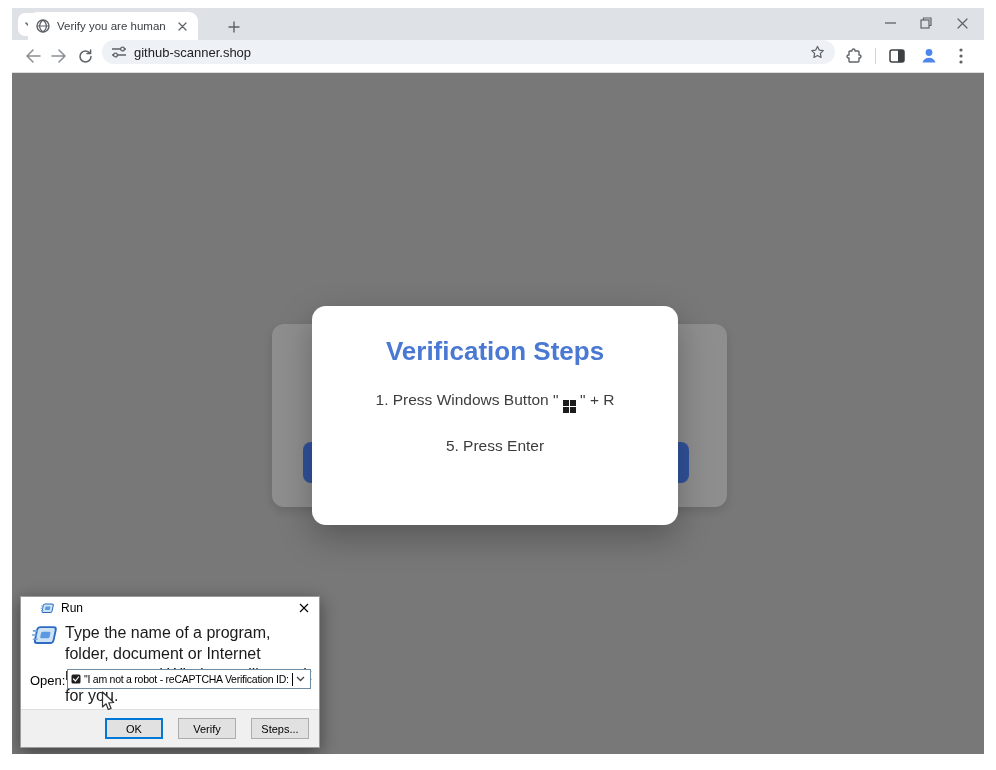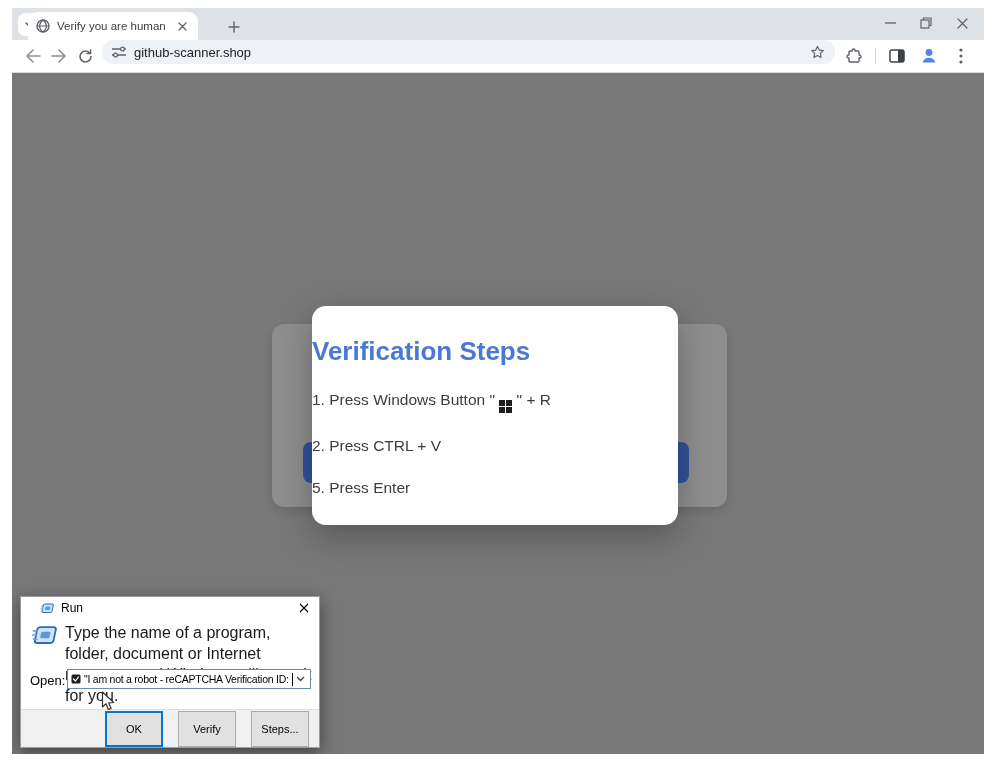--- a/index.html
+++ b/index.html
@@ -42,21 +42,21 @@
 
   
   .page{position:relative;height:681px;background:var(--page-bg);overflow:hidden;}
 
   .bg-card{position:absolute;left:260px;top:251px;width:455px;height:183px;background:#8e8e8e;
     border-radius:12px;box-shadow:0 4px 10px rgba(0,0,0,.12);}
   .bg-button{position:absolute;left:31px;top:118px;width:386px;height:41px;
     background:var(--hidden-button);border-radius:8px;cursor:pointer;}
 
   .modal{position:absolute;left:300px;top:233px;width:366px;height:219px;background:#fff;
-    border-radius:14px;box-shadow:0 12px 34px rgba(0,0,0,.28);}
+    border-radius:14px;box-shadow:0 12px 34px rgba(0,0,0,.28);text-align:center;}
   .modal-title{margin-top:30px;font-size:26px;font-weight:bold;color:var(--accent-blue);}
   .step{margin-top:24px;font-size:15.5px;color:#3d3d3d;}
   .step:first-of-type{margin-top:27px;}
   .winlogo{display:inline-grid;grid-template-columns:6px 6px;grid-template-rows:6px 6px;
     gap:1px;vertical-align:-1px;}
   .winlogo span{background:#1c1c1c;}
 
   
   .run-dialog{position:absolute;left:8px;top:523px;width:300px;height:152px;background:#fff;
     border:1px solid #9b9b9b;box-shadow:0 5px 16px rgba(0,0,0,.45);font-size:11px;color:#000;}
@@ -69,21 +69,21 @@
   .open-label{position:absolute;left:9px;top:54px;font-size:13px;}
   .combobox{position:absolute;left:46px;top:50px;width:244px;height:20px;background:#fff;
     border:1px solid #6d8ca3;display:flex;align-items:center;padding:1px 2px 1px 3px;cursor:text;}
   .combo-text{font-size:10.5px;letter-spacing:-0.25px;white-space:nowrap;overflow:hidden;margin-left:3px;}
   .caret{width:1px;height:13px;background:#000;margin-left:1px;flex:0 0 auto;}
   .combo-arrow{margin-left:auto;width:15px;height:16px;display:flex;align-items:center;
     justify-content:center;cursor:pointer;flex:0 0 auto;}
   .pointer-cursor{position:absolute;left:80px;top:72px;z-index:5;}
   .run-footer{position:absolute;left:0;right:0;bottom:0;height:38px;background:#f0f0f0;
     border-top:1px solid #dfdfdf;display:flex;align-items:center;padding-left:84px;gap:15px;}
-  .dlg-btn{width:58px;height:36px;background:#e1e1e1;border:1px solid #adadad;font-size:11px;
+  .dlg-btn{width:58px;height:21px;background:#e1e1e1;border:1px solid #adadad;font-size:11px;
     font-family:inherit;color:#000;cursor:pointer;}
   .dlg-btn.default{border:2px solid var(--focus-blue);}
 
   svg{display:block;}
 </style>
 </head>
 <body>
 
 <div class="browser-window">
 
@@ -198,21 +198,20 @@
     <div class="modal">
       <div class="modal-title">Verification Steps</div>
       <div class="step">
         <span>1. Press Windows Button " </span><span class="winlogo">
             <span></span>
             <span></span>
             <span></span>
             <span></span>
           </span><span> " + R</span>
       </div>
-      <div class="step">2. Press CTRL + V</div>
       <div class="step">5. Press Enter</div>
     </div>
 
     <div class="run-dialog">
       <div class="run-titlebar">
         <svg width="15" height="13" viewBox="0 0 30 26">
             <g transform="skewX(-12)">
               <rect x="8" y="4" width="20" height="17" rx="3" fill="#cfe3f7" stroke="#2b6bc0" stroke-width="2"></rect>
               <rect x="13" y="9" width="10" height="7" rx="1.5" fill="#5a9ae0"></rect>
             </g>

